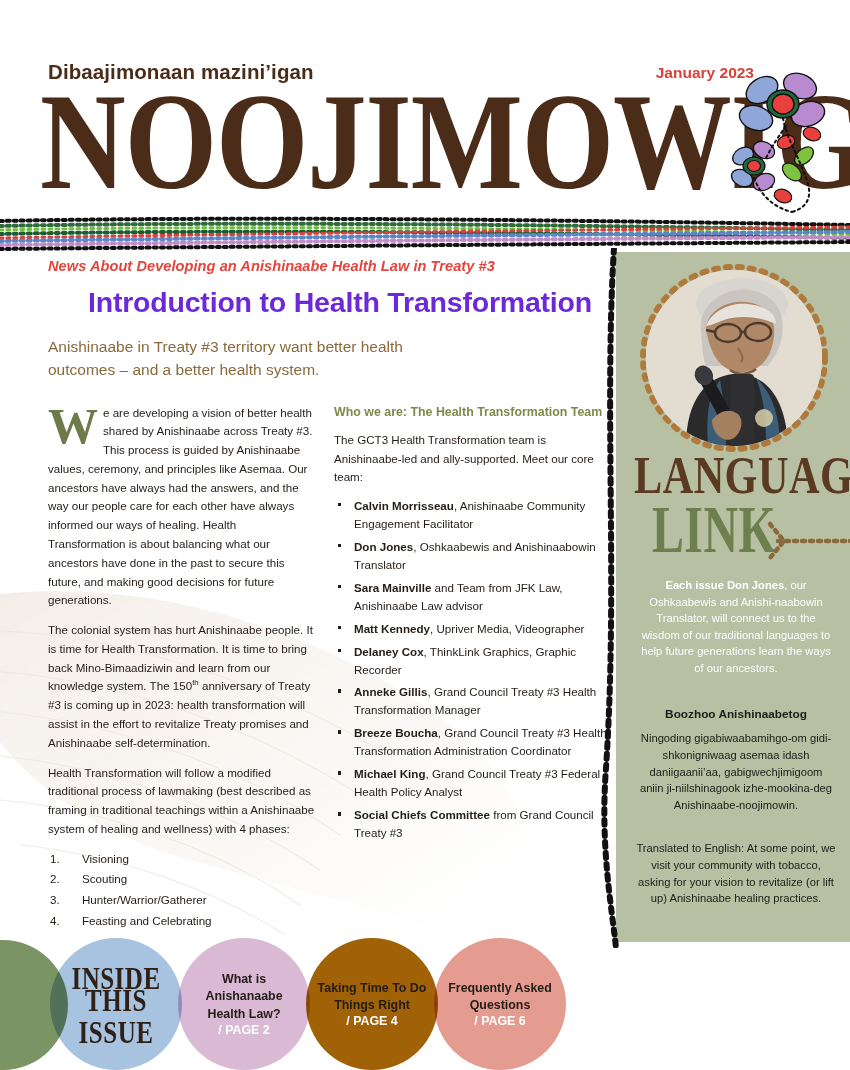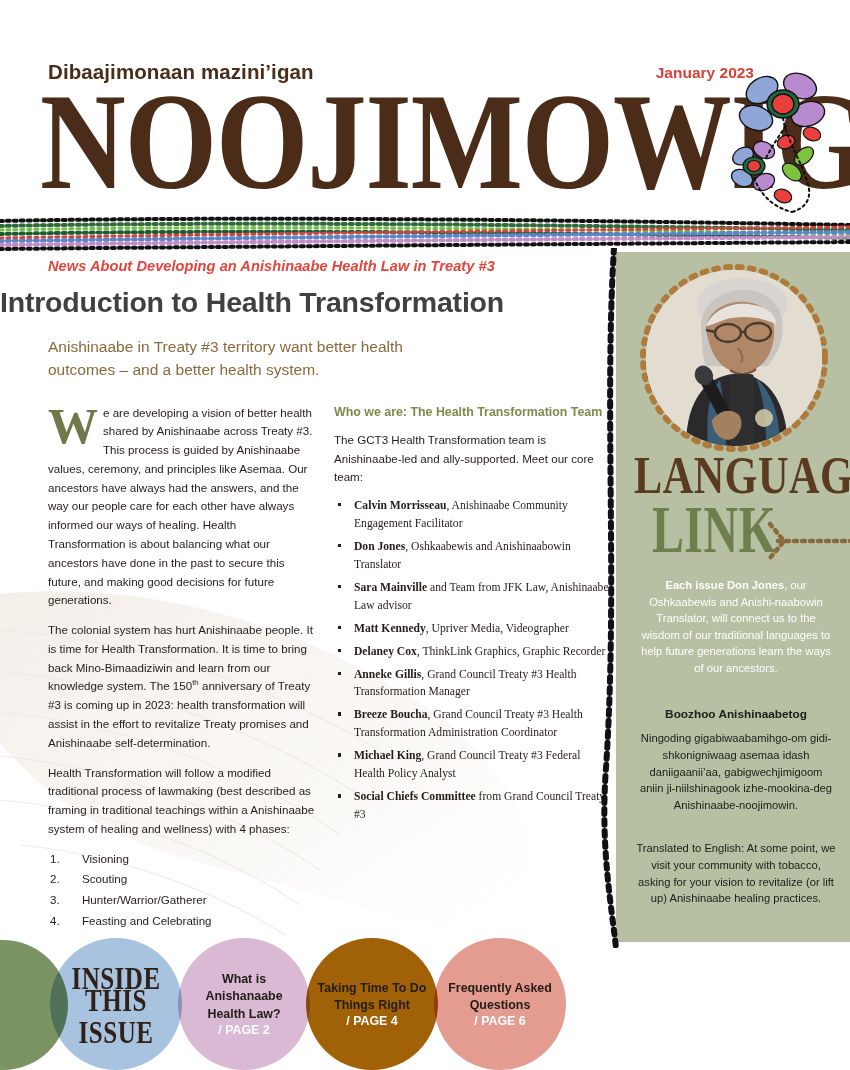--- a/index.html
+++ b/index.html
@@ -44,23 +44,24 @@
   .tagline {
     position: absolute; left: 48px; top: 258px;
     font-size: 14.6px; font-weight: bold; color: #e5443c;
     letter-spacing: .05px;
     font-style: italic;
   }
 
   
   .article { position: absolute; left: 0; top: 286px; width: 612px; z-index: 3; }
   .headline {
-    width: 520px;
-    font-size: 28.5px; font-weight: bold; color: #404040;
+    margin-left: 72px; width: 520px;
+    font-size: 28.5px; font-weight: bold; color: #6d28d9;
     letter-spacing: -.2px;
+    text-align: right;
   }
   .subhead {
     margin-left: 48px; margin-top: 16px; width: 420px;
     font-size: 15.5px; line-height: 1.5; color: #8a6a3c;
   }
   .cols { display: flex; margin-top: 22px; }
   .col-left { width: 268px; margin-left: 48px; }
   .col-mid  { width: 278px; margin-left: 18px; }
 
   .body-p {
@@ -83,21 +84,21 @@
   .numlist li .num { position: absolute; left: 2px; }
 
   .mid-title {
     font-size: 12.4px; font-weight: bold; color: #7e8a4c;
     line-height: 1.42; margin-bottom: 10px;
   }
   .mid-intro { font-size: 11.6px; line-height: 1.6; color: #231c17; margin-bottom: 10px; }
   .team { list-style: none; }
   .team li {
     font-size: 11.6px; line-height: 1.55; color: #231c17;
-    padding-left: 20px; position: relative; margin-bottom: 5px; font-family: Liberation Serif, serif;
+    padding-left: 20px; position: relative; margin-bottom: 5px;
   }
   .team li .bullet {
     position: absolute; left: 4px; top: 6px;
     width: 3.4px; height: 3.4px; background: #231c17;
   }
   .team li b { font-weight: bold; }
 
   
   .sidebar {
     position: absolute; left: 616px; top: 252px;

